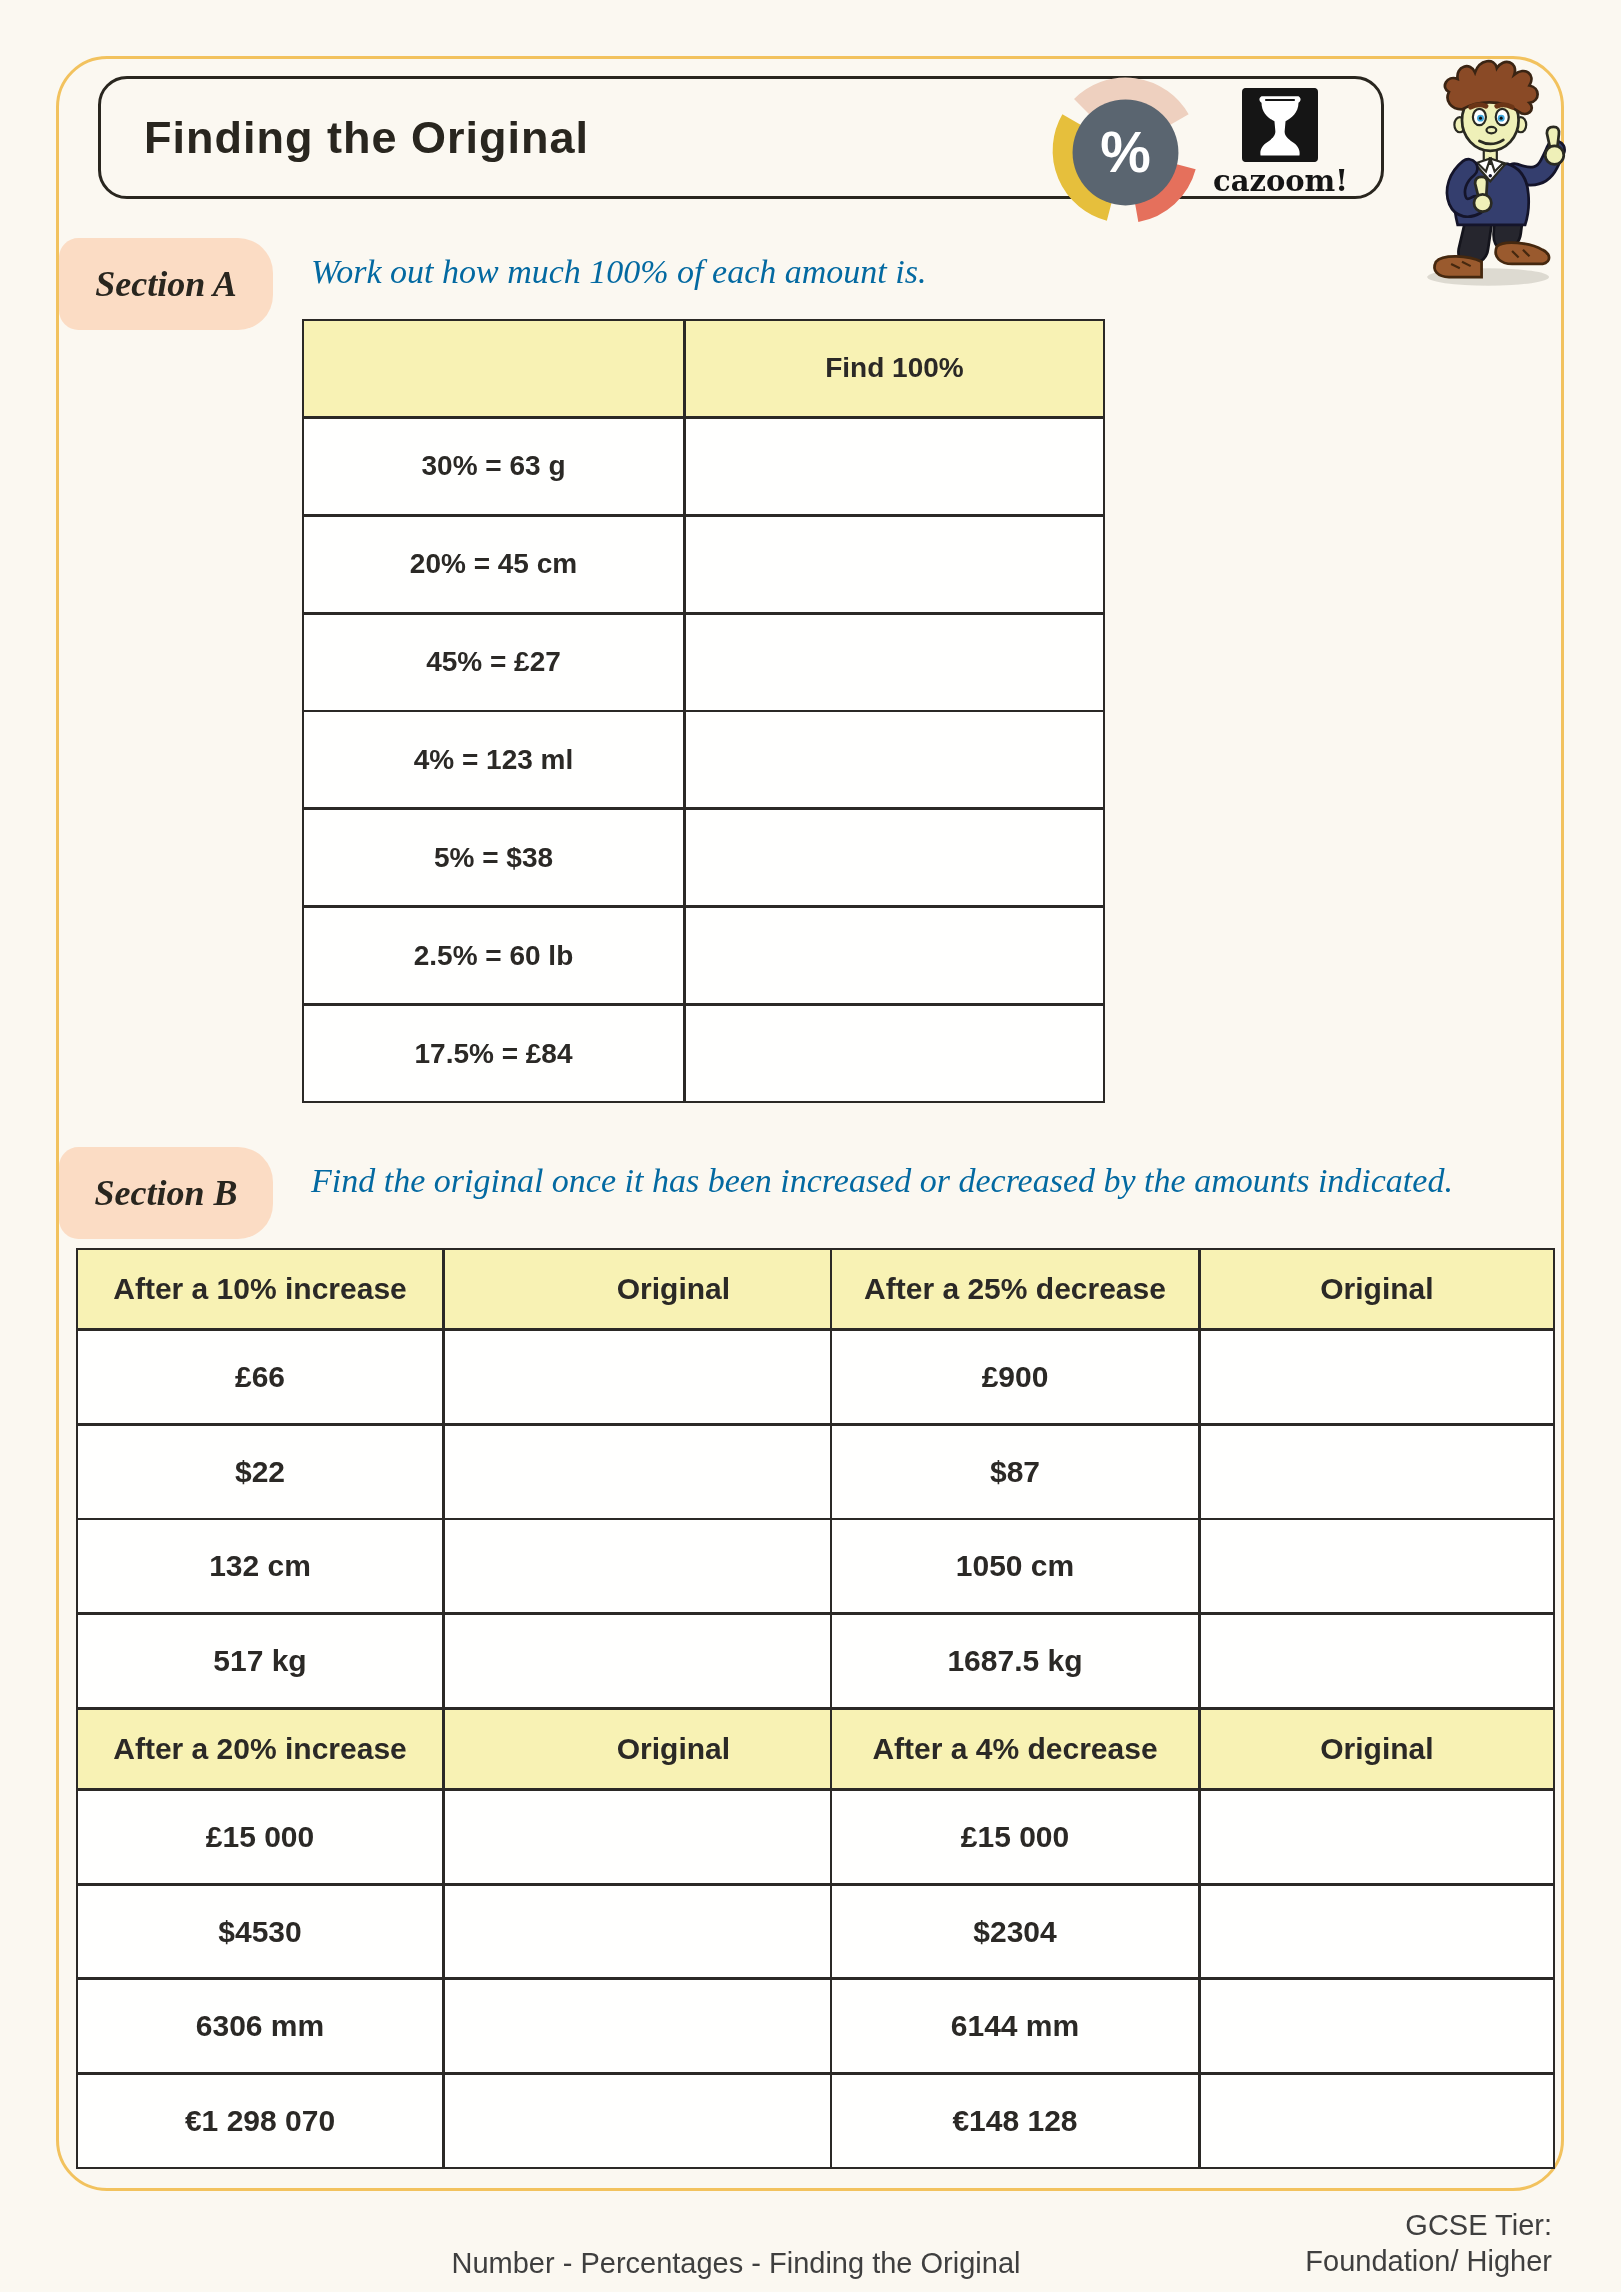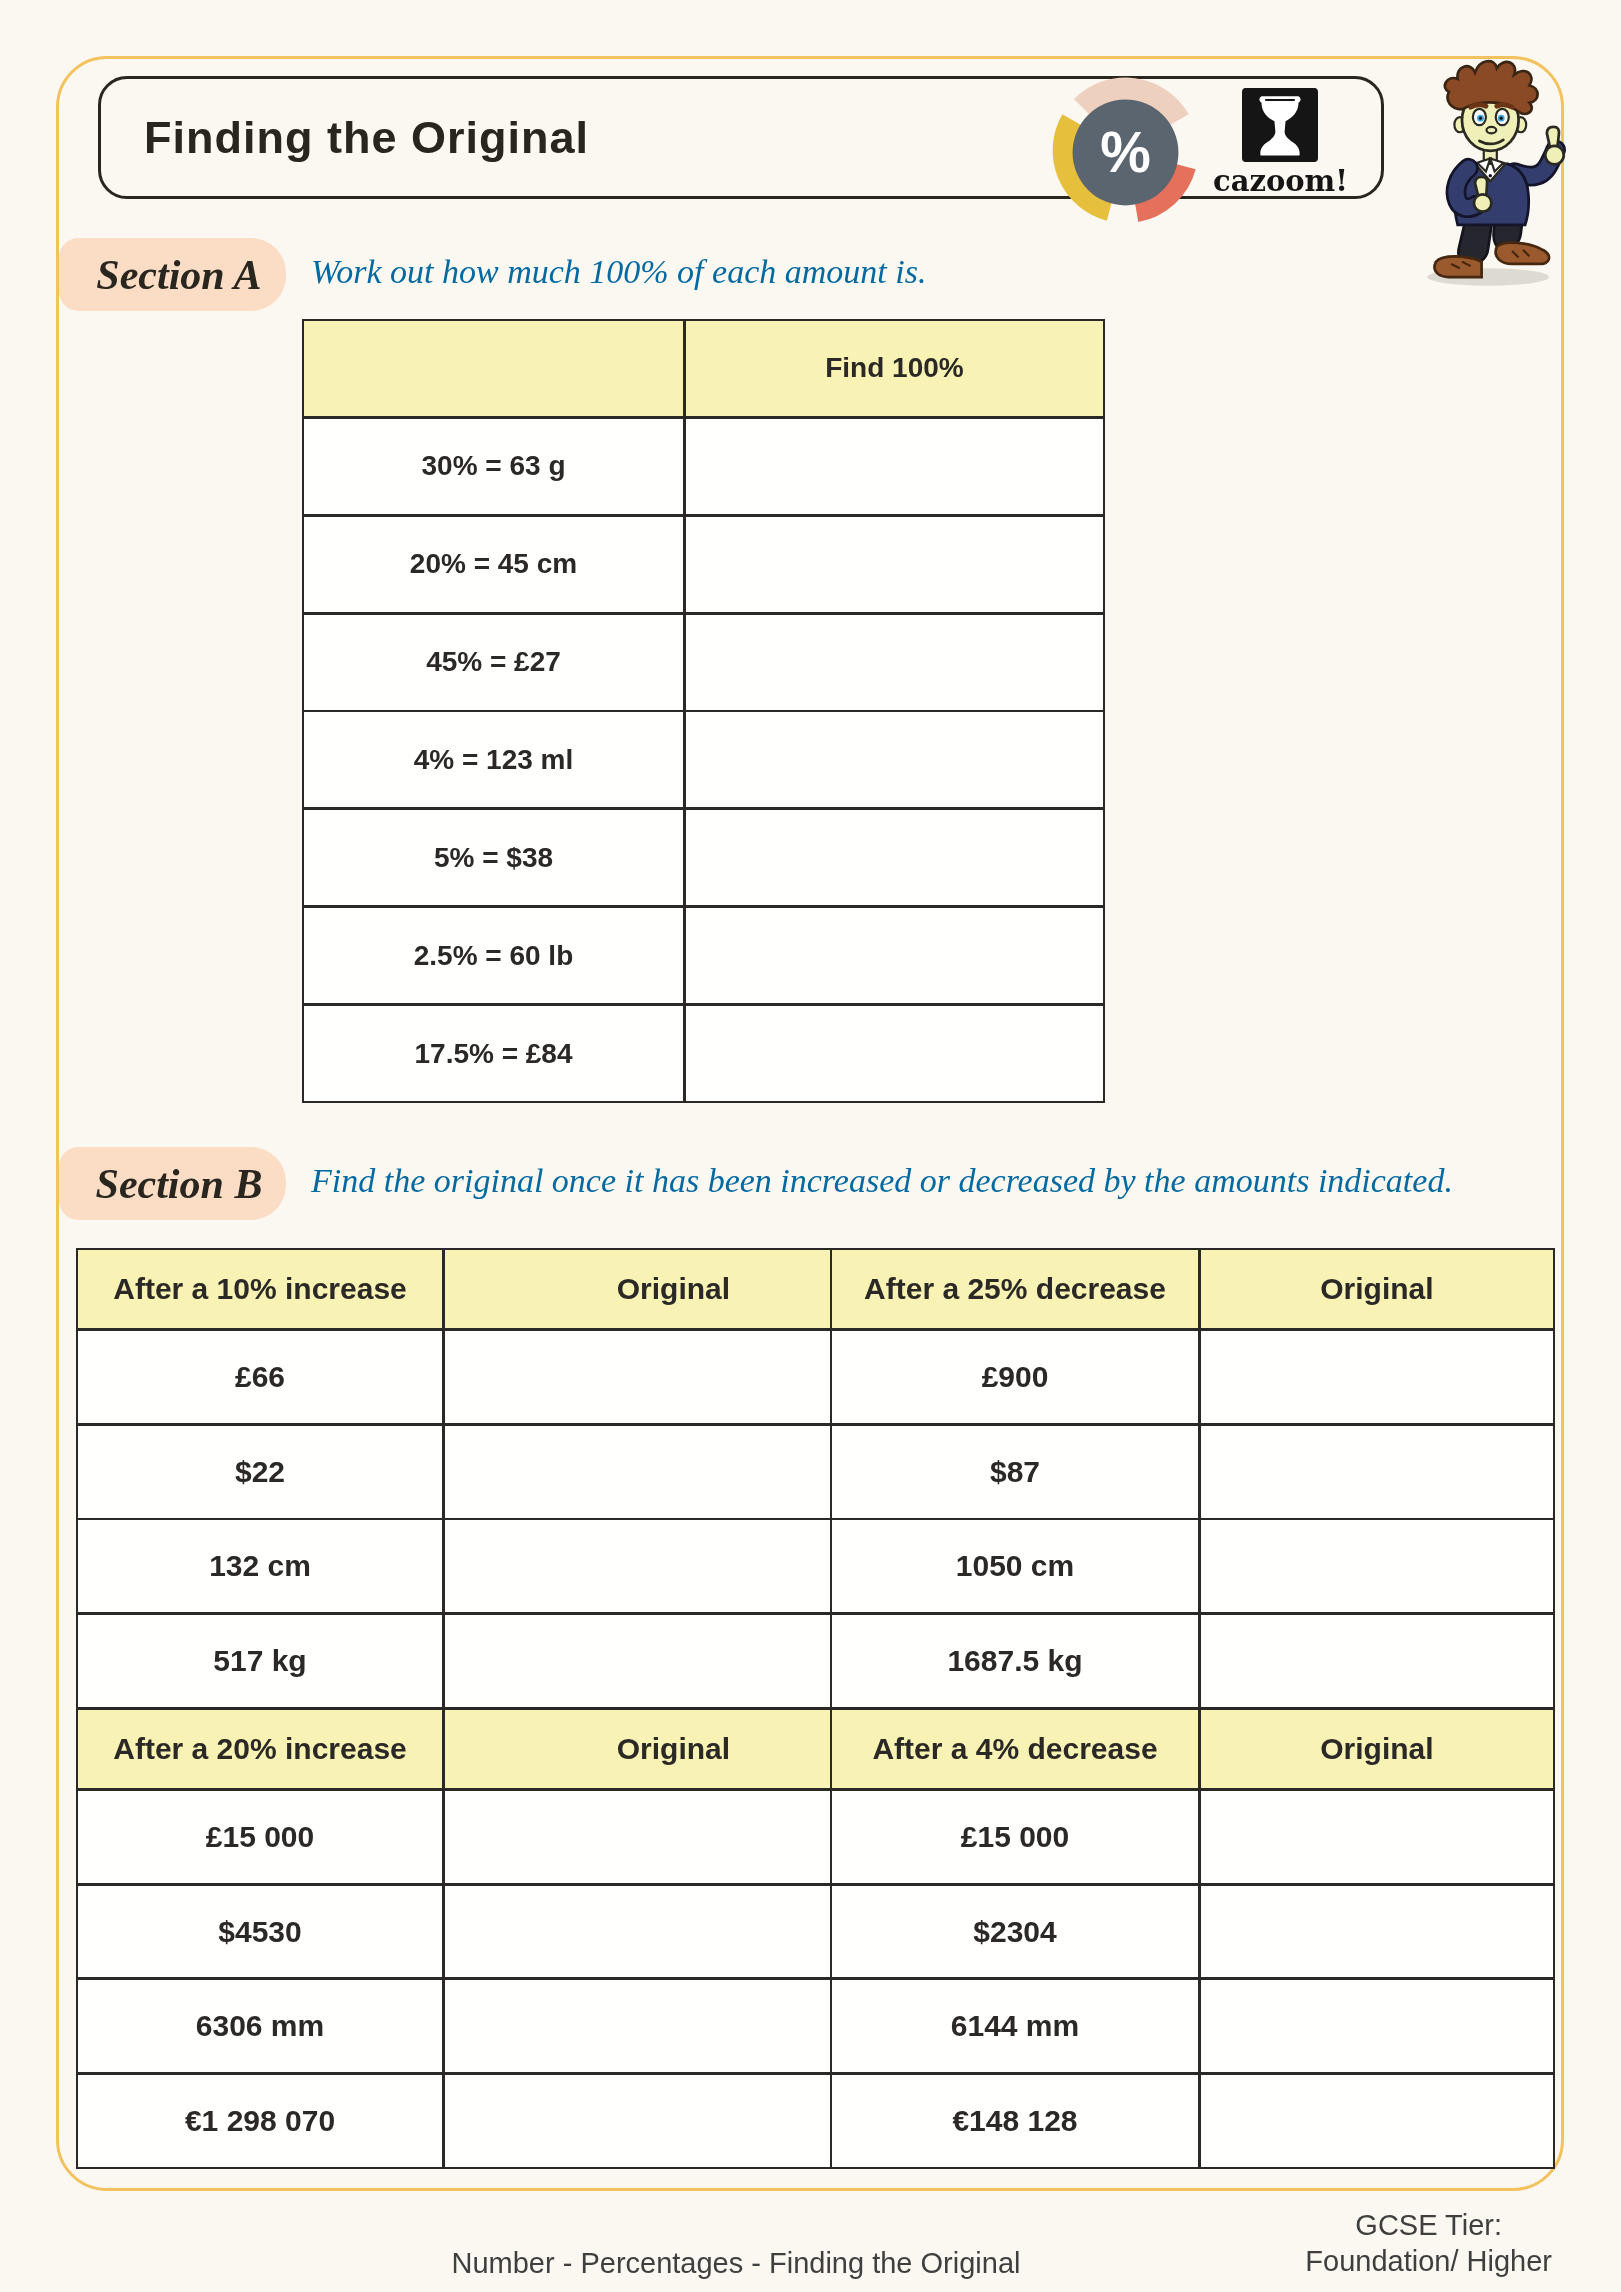--- a/index.html
+++ b/index.html
@@ -17,44 +17,44 @@
   .page-title{font-size:45px;font-weight:bold;color:#29261f;letter-spacing:1px;}
 
   .percent-badge{position:absolute;left:1051px;top:76px;width:149px;height:149px;z-index:3;}
   .logo-wrap{position:absolute;left:1213px;top:88px;width:133px;height:110px;z-index:3;text-align:center;}
   .logo-box{margin:0 auto;width:76px;height:74px;background:#151515;border-radius:3.9px;display:block;}
   .logo-text{margin-top:2px;font-family:"DejaVu Serif",serif;font-weight:bold;font-size:29px;color:#151515;letter-spacing:0px;}
 
   .mascot{position:absolute;left:1390px;top:55px;width:218px;height:234px;z-index:4;}
 
   
-  .section-label{position:absolute;left:59px;width:214px;height:73px;background:#fbdcc4;
+  .section-label{position:absolute;left:59px;width:214px;height:92px;background:#fbdcc4;
     border-radius:19.6px 35px 35px 19.6px;display:flex;align-items:center;justify-content:center;
-    font-family:"Liberation Serif",serif;font-style:italic;font-weight:bold;font-size:42px;color:#29261f;z-index:2;padding-left:13px;}
+    font-family:"Liberation Serif",serif;font-style:italic;font-weight:bold;font-size:36px;color:#29261f;z-index:2;}
   .instruction{position:absolute;left:311px;font-family:"Liberation Serif",serif;font-style:italic;
     font-size:34px;color:#0369a1;white-space:nowrap;}
 
   
   .tbl{position:absolute;display:grid;gap:2.9px;background:#2b2926;border:2.9px solid #2b2926;box-sizing:border-box;}
   .cell{background:#fffffe;display:flex;align-items:center;justify-content:center;
     font-weight:bold;color:#2b2926;}
   .cell.hdr{background:#f8f2b4;}
   #table-a{left:302px;top:319px;width:803px;height:784px;grid-template-columns:379px 1fr;
     grid-template-rows:repeat(8,1fr);}
   #table-a .cell{font-size:28px;}
   .tbl-b{top:1248px;width:828px;height:921px;grid-template-rows:78px repeat(4,1fr) 78px repeat(4,1fr);}
   #table-b0{left:76px;grid-template-columns:364px 1fr;}
   #table-b1{left:830px;width:725px;grid-template-columns:366px 1fr;}
   .tbl-b .cell{font-size:30px;}
 
   
   .footer-left{position:absolute;left:71px;top:2207px;font-size:29px;color:#3f3f3f;line-height:36px;}
   .footer-link{color:#3465a4;text-decoration:underline;cursor:pointer;}
   .footer-center{position:absolute;left:0;top:2247px;width:1472px;text-align:center;font-size:29px;color:#3f3f3f;}
-  .footer-right{position:absolute;right:69px;top:2207px;text-align:center;font-size:29px;color:#3f3f3f;line-height:36px;}
+  .footer-right{position:absolute;right:69px;top:2207px;text-align:right;font-size:29px;color:#3f3f3f;line-height:36px;}
 </style>
 </head>
 <body>
 
 <div id="page">
 
   <div class="page-border"></div>
 
   <div class="header-box">
     <div class="page-title">Finding the Original</div>

